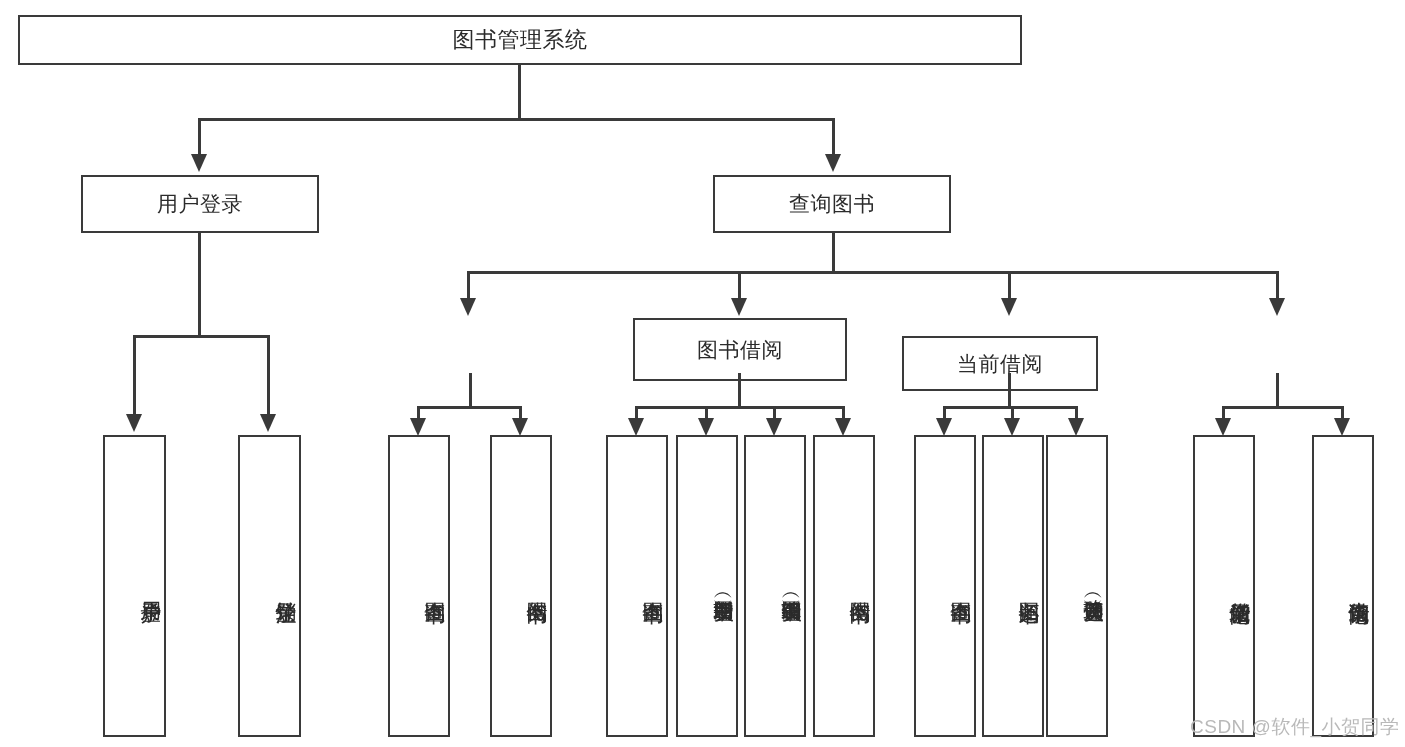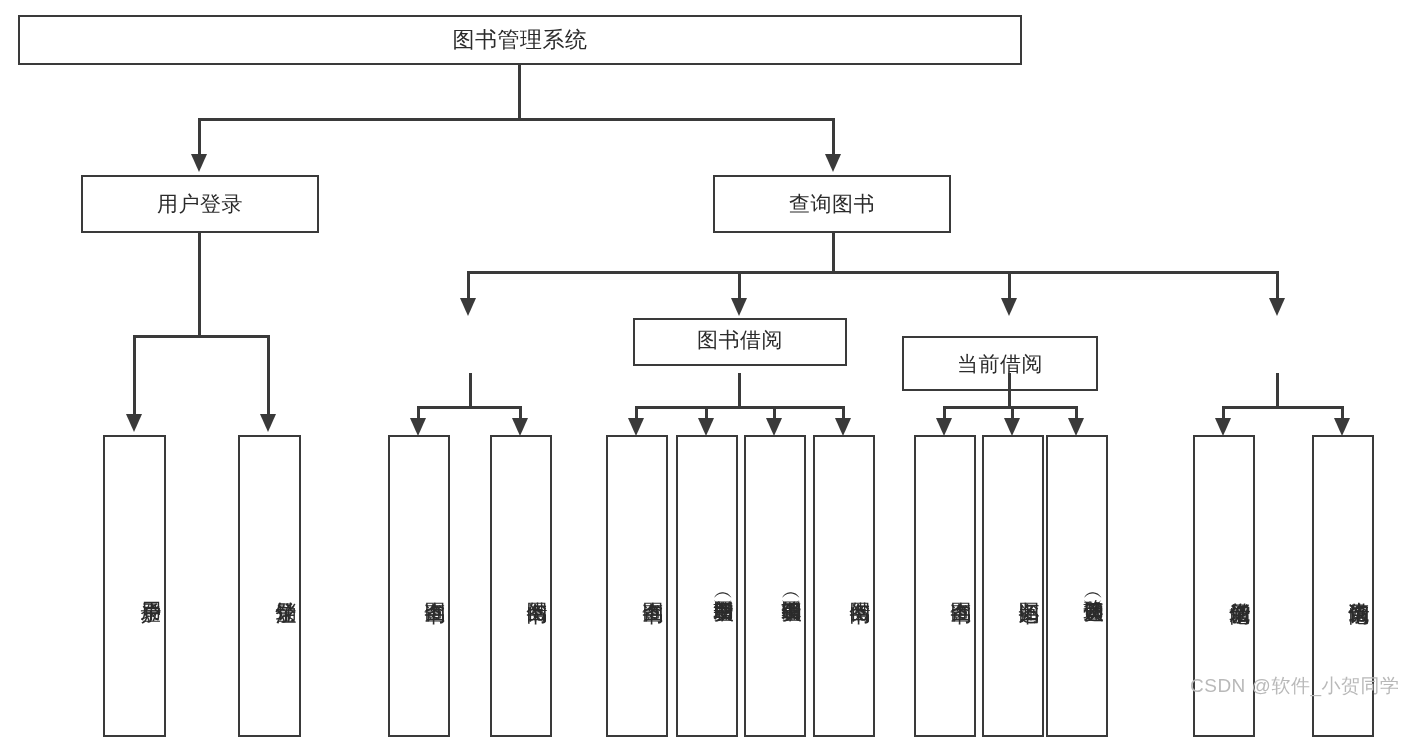--- a/index.html
+++ b/index.html
@@ -114,21 +114,21 @@
 
   <div class="edge v" style="left:738px; top:271px; width:3px; height:30px;"></div>
   <div class="arrow" style="left:731px; top:298px;"></div>
 
   <div class="edge v" style="left:1008px; top:271px; width:3px; height:30px;"></div>
   <div class="arrow" style="left:1001px; top:298px;"></div>
 
   <div class="edge v" style="left:1276px; top:271px; width:3px; height:30px;"></div>
   <div class="arrow" style="left:1269px; top:298px;"></div>
 
-  <div class="node horiz" style="left:633px; top:318px; width:214px; height:48px;font-family:Liberation Mono, monospace;">
+  <div class="node horiz" style="left:633px; top:318px; width:214px; height:63px;">
     <span>图书借阅</span>
   </div>
   <div class="node horiz" style="left:902px; top:336px; width:196px; height:55px;">
     <span>当前借阅</span>
   </div>
 
   <div class="edge v" style="left:469px; top:373px; width:3px; height:35px;"></div>
   <div class="edge h" style="left:417px; top:406px; width:105px; height:3px;"></div>
   <div class="edge v" style="left:417px; top:406px; width:3px; height:18px;"></div>
   <div class="arrow" style="left:410px; top:418px;"></div>
@@ -199,15 +199,15 @@
     <span>确认归还（管理员）</span>
   </div>
 
   <div class="node vert" style="left:1193px; top:435px; width:62px; height:302px;">
     <span>新增借阅记录</span>
   </div>
   <div class="node vert" style="left:1312px; top:435px; width:62px; height:302px;">
     <span>查询借阅记录</span>
   </div>
 
-  <div class="watermark" style="left:1190px; top:673px;">CSDN @软件_小贺同学</div>
+  <div class="watermark" style="left:1190px; top:714px;">CSDN @软件_小贺同学</div>
 
 </div>
 
 </body></html>

